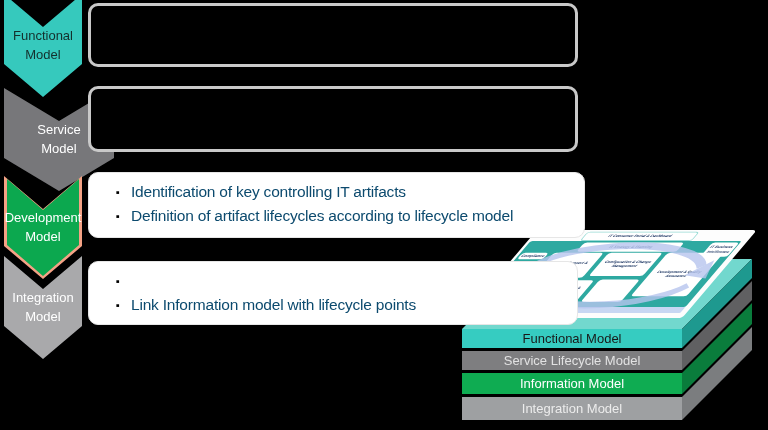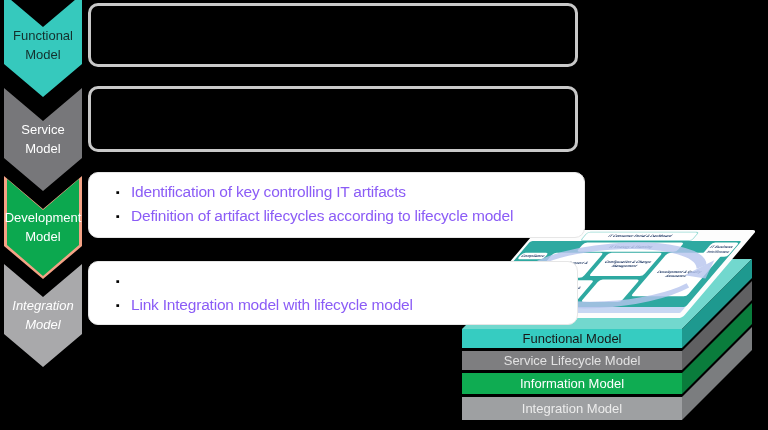--- a/index.html
+++ b/index.html
@@ -15,21 +15,21 @@
   .chev-text{position:absolute;top:31%;left:0;width:100%;text-align:center;
              color:#fff;font-size:13px;line-height:19px;}
   .chev-text.dark{color:#14302d;}
 
   
   .callout{position:absolute;left:88px;border-radius:10px;box-sizing:border-box;}
   .callout.empty{width:490px;background:#000;border:3px solid #c9c9c9;}
   .callout.filled{background:#fff;border:1px solid #e6e6e6;padding:7px 4px 0 16px;}
   .bullet-row{display:flex;align-items:flex-start;}
   .bullet-marker{width:26px;text-align:center;font-size:11px;line-height:24px;color:#000;flex:0 0 26px;}
-  .bullet-text{font-size:15.5px;line-height:24px;color:#8b5cf6;letter-spacing:-0.2px;}
+  .bullet-text{font-size:15.5px;line-height:24px;color:#0c4a6e;letter-spacing:-0.2px;}
 
   
   .stack-svg{position:absolute;left:0;top:0;}
   .stack-label{font-size:13px;font-family:"Liberation Sans",sans-serif;}
 
   
   .board{position:absolute;left:537px;top:230px;width:220px;height:105px;
          transform-origin:0 0;transform:matrix(1,0,-0.714,0.838,0,0);}
   .board-bg{position:absolute;inset:0;background:#fdfdfd;border-radius:4px;}
   .board-panel{position:absolute;left:3px;top:13px;width:211px;height:79px;
@@ -97,38 +97,38 @@
   </div>
 
   <div class="chev" style="top:-6px;">
     <div class="chev-bg" style="background:#36c9bd;"></div>
     <div class="chev-text dark">
       <div>Functional</div>
       <div>Model</div>
     </div>
   </div>
 
-  <div class="chev" style="top:88px;">
+  <div class="chev" style="top:88px;padding-left:32px;">
     <div class="chev-bg" style="background:#77777a;"></div>
     <div class="chev-text">
       <div>Service</div>
       <div>Model</div>
     </div>
   </div>
 
   <div class="chev" style="top:176px;">
     <div class="chev-bg" style="background:#f4a285;"></div>
     <div class="chev-bg-inner" style="background:#0ca84f;"></div>
     <div class="chev-text">
       <div>Development</div>
       <div>Model</div>
     </div>
   </div>
 
-  <div class="chev" style="top:264px;font-style:italic;">
+  <div class="chev" style="top:256px;">
     <div class="chev-bg" style="background:#a9a9ab;"></div>
     <div class="chev-text">
       <div>Integration</div>
       <div>Model</div>
     </div>
   </div>
 
   <div class="callout empty" style="top:3px;height:64px;"></div>
 
   <div class="callout empty" style="top:86px;height:66px;"></div>
@@ -143,17 +143,17 @@
       <span class="bullet-text">Definition of artifact lifecycles according to lifecycle model</span>
     </div>
   </div>
 
   <div class="callout filled" style="top:261px;width:490px;height:64px;">
     <div class="bullet-row">
       <span class="bullet-marker">▪</span>
     </div>
     <div class="bullet-row">
       <span class="bullet-marker">▪</span>
-      <span class="bullet-text">Link Integration model with lifecycle model</span>
+      <span class="bullet-text">Link Information model with lifecycle points</span>
     </div>
   </div>
 
 </div>
 
 </body></html>

